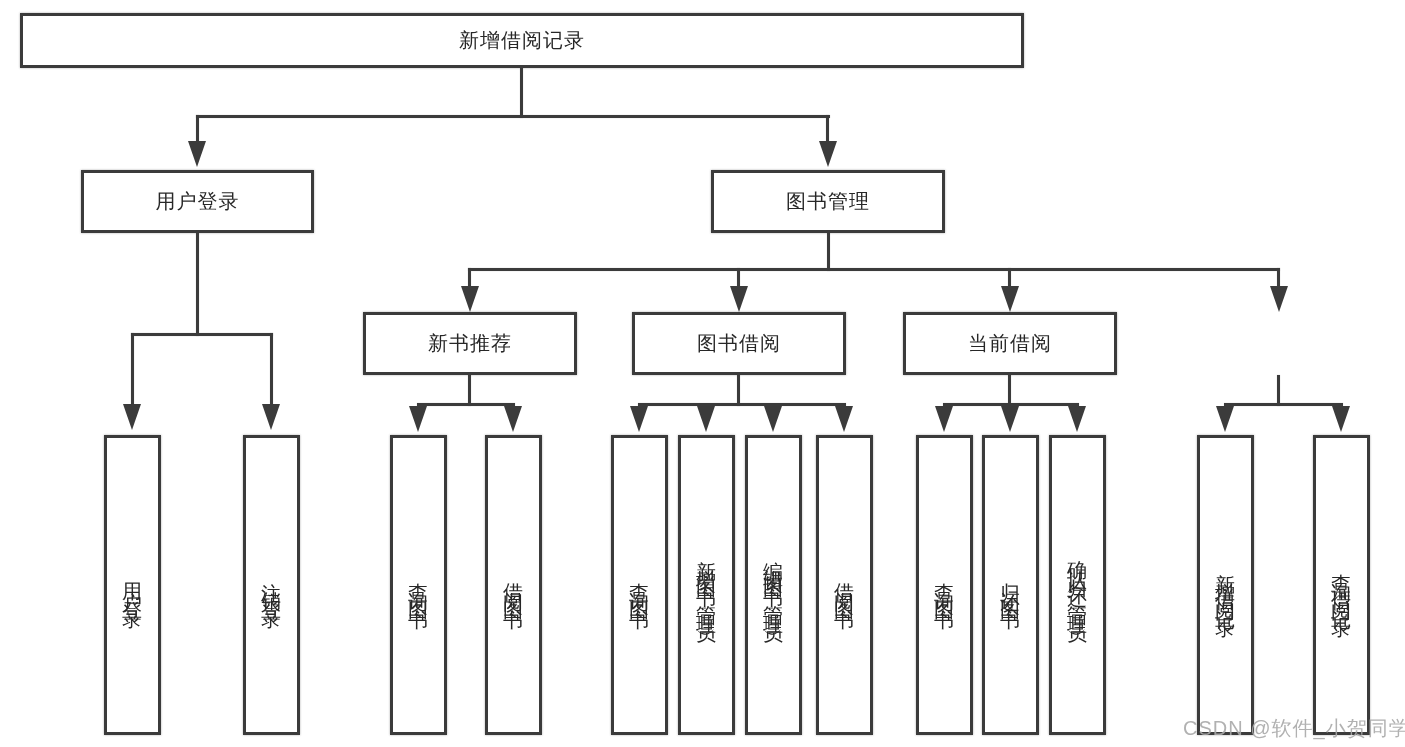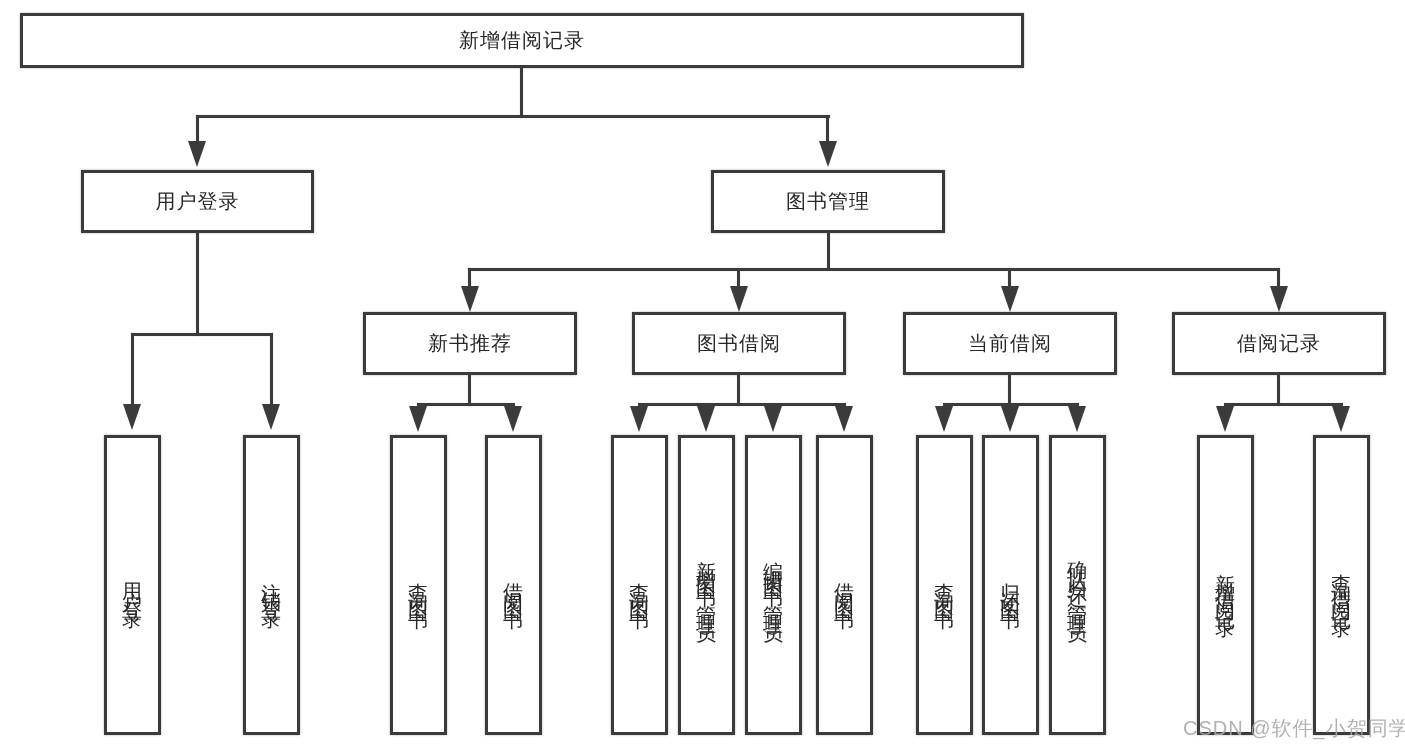--- a/index.html
+++ b/index.html
@@ -93,23 +93,20 @@
 
   <div class="node" style="left:632px;top:312px;width:214px;height:63px;">
     <span>图书借阅</span>
   </div>
   <div class="node" style="left:363px;top:312px;width:214px;height:63px;">
     <span>新书推荐</span>
   </div>
   <div class="node" style="left:903px;top:312px;width:214px;height:63px;">
     <span>当前借阅</span>
   </div>
-  <div class="node" style="left:1172px;top:312px;width:214px;height:63px;">
-    <span>借阅记录</span>
-  </div>
 
   <div class="vline" style="left:468px;top:375px;height:31px;"></div>
   <div class="hline" style="left:417px;top:403px;width:98px;"></div>
   <div class="arrow" style="left:409px;top:406px;"></div>
   <div class="arrow" style="left:504px;top:406px;"></div>
 
   <div class="vline" style="left:737px;top:375px;height:31px;"></div>
   <div class="hline" style="left:638px;top:403px;width:208px;"></div>
   <div class="arrow" style="left:630px;top:406px;"></div>
   <div class="arrow" style="left:697px;top:406px;"></div>

